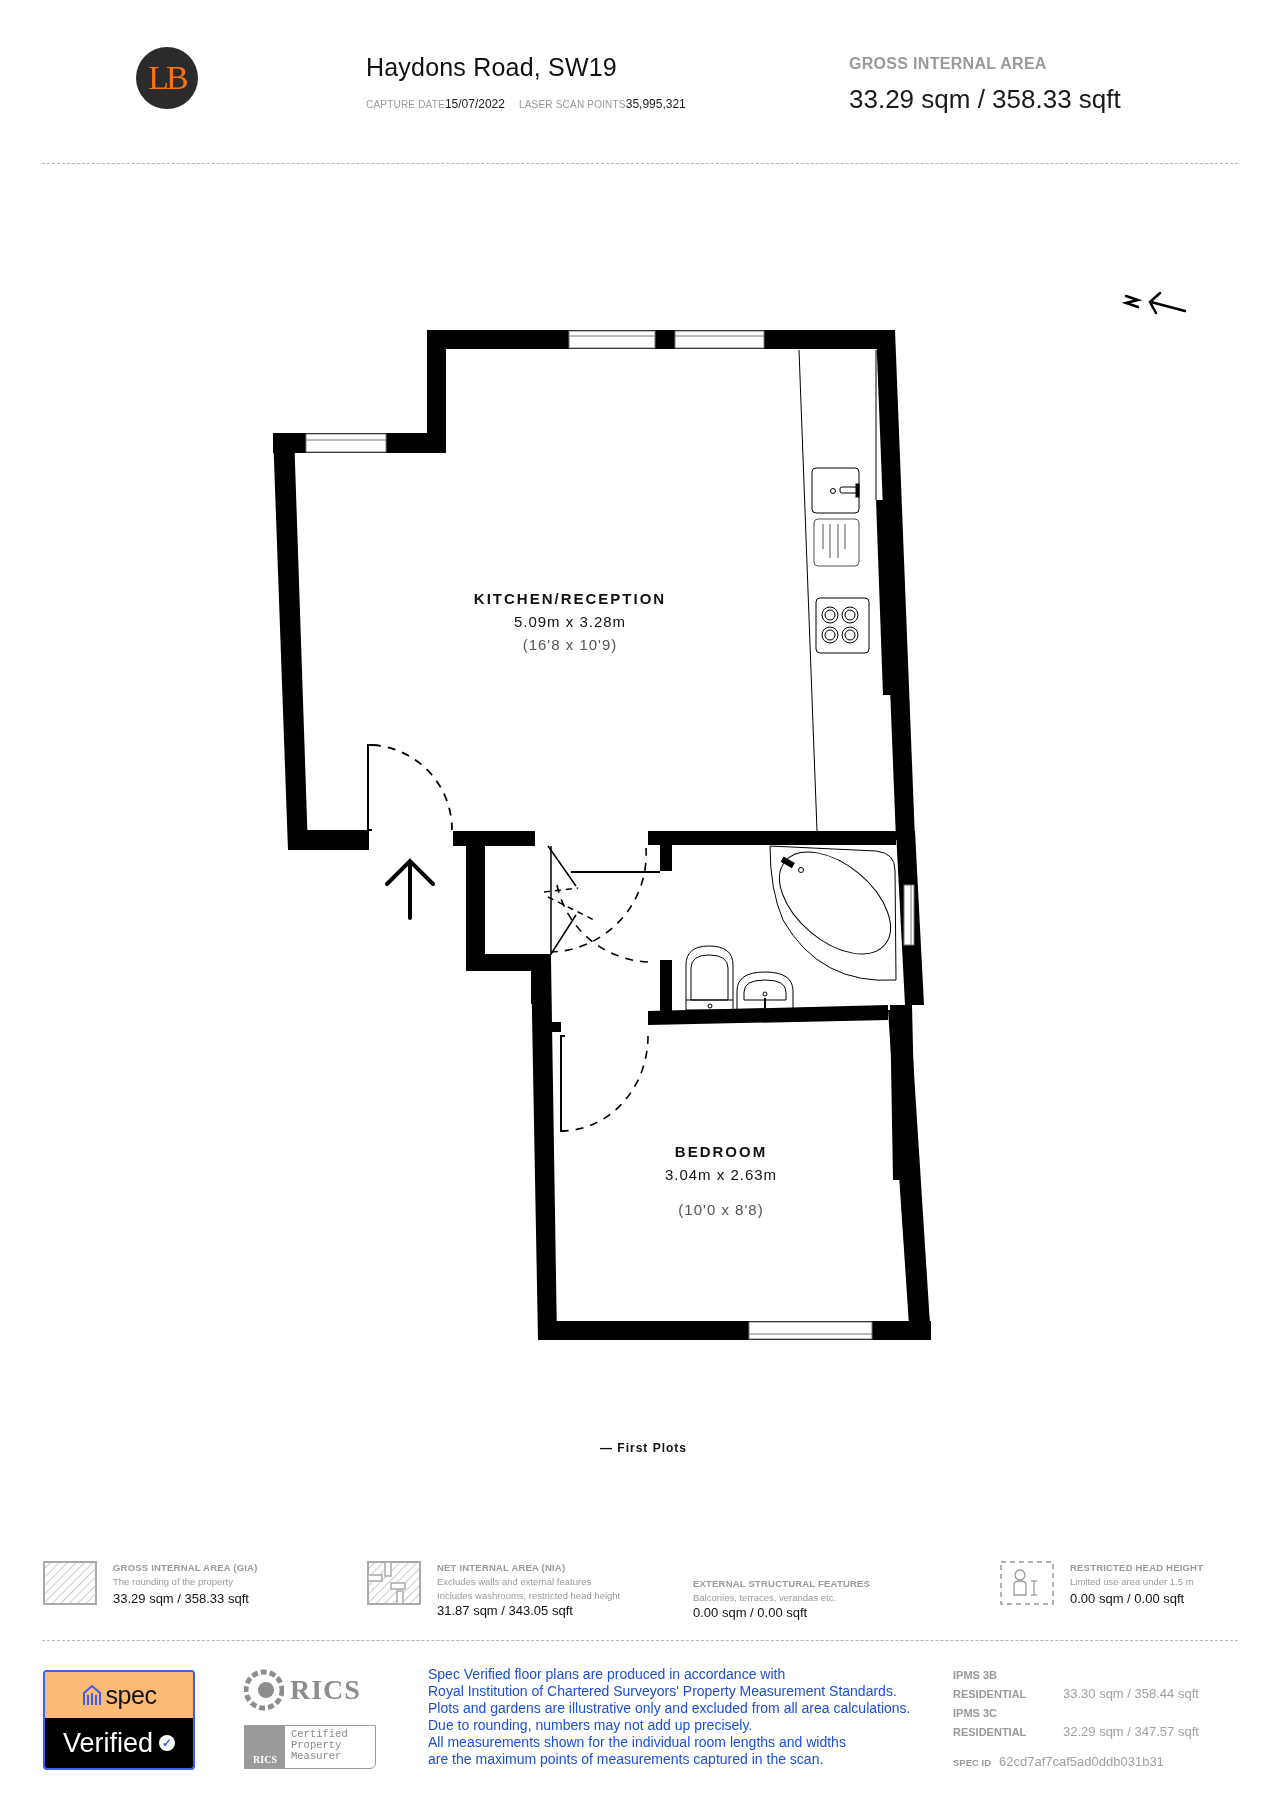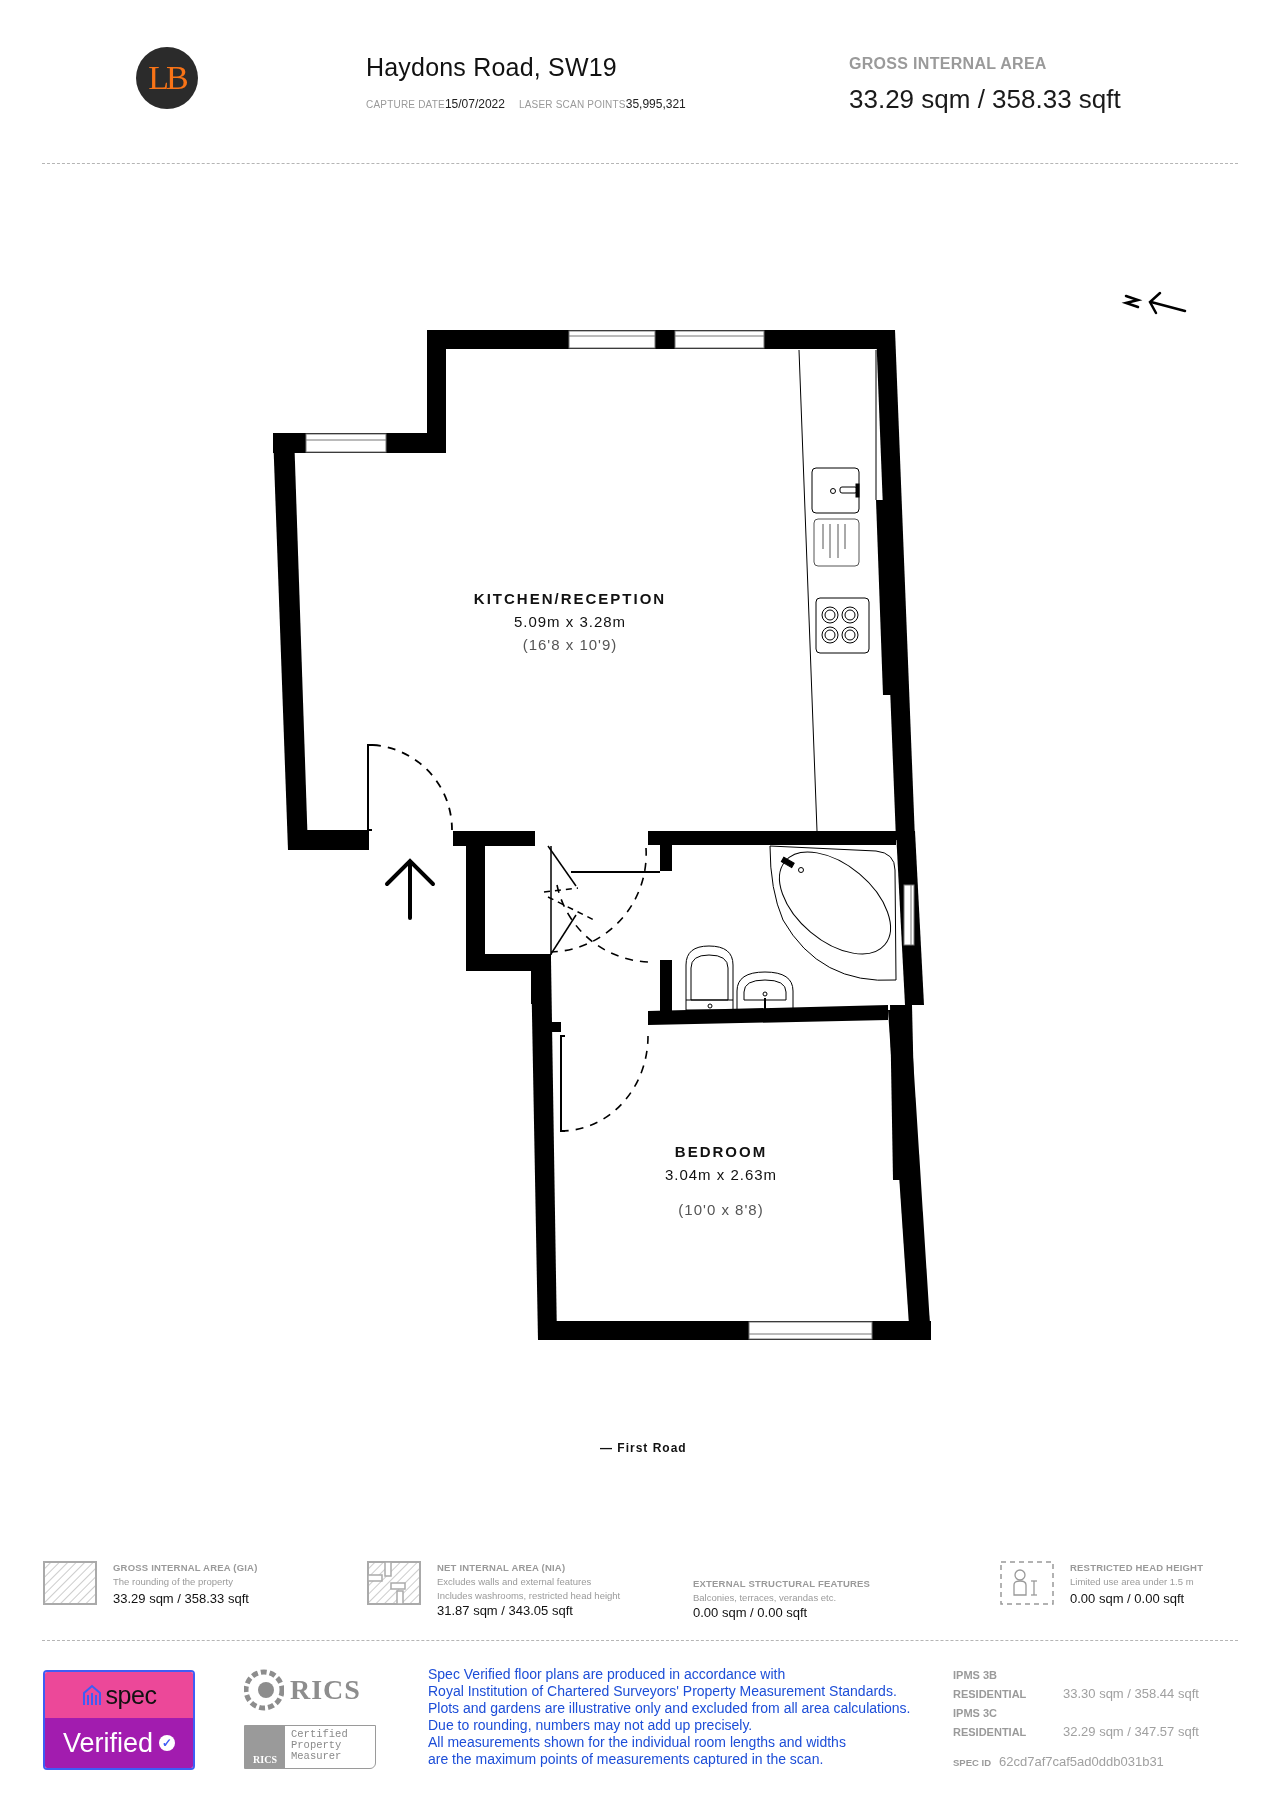--- a/index.html
+++ b/index.html
@@ -16,22 +16,22 @@
   .floor-label { left: 600px; top: 1441px; font-size: 12px; font-weight: 700; letter-spacing: 1px; color: #111; }
   .room-name { font-size: 15px; font-weight: 700; letter-spacing: 2px; text-align: center; color: #111; }
   .room-dim { font-size: 15px; letter-spacing: 1px; text-align: center; color: #111; }
   .room-imp { font-size: 15px; letter-spacing: 1px; text-align: center; color: #555; }
   .stat { display: flex; gap: 16px; }
   .stat .txt { display: flex; flex-direction: column; }
   .stat .h { font-size: 9.5px; font-weight: 700; color: #9a9a9a; letter-spacing: 0.2px; line-height: 14px; }
   .stat .d { font-size: 9.5px; color: #9a9a9a; line-height: 14px; }
   .stat .v { font-size: 13px; color: #111; margin-top: auto; line-height: 16px; }
   .spec-badge { left: 43px; top: 1670px; width: 148px; height: 96px; border: 2px solid #3e5df5; border-radius: 4px; overflow: hidden; }
-  .spec-top { height: 46px; background: #ec4899; display: flex; align-items: center; justify-content: center; gap: 4px; font-size: 25px; color: #111; letter-spacing: -0.5px; }
-  .spec-bottom { height: 50px; background: #a21caf; color: #fff; display: flex; align-items: center; justify-content: center; gap: 6px; font-size: 27px; }
+  .spec-top { height: 46px; background: #fdba74; display: flex; align-items: center; justify-content: center; gap: 4px; font-size: 25px; color: #111; letter-spacing: -0.5px; }
+  .spec-bottom { height: 50px; background: #000000; color: #fff; display: flex; align-items: center; justify-content: center; gap: 6px; font-size: 27px; }
   .check { width: 16px; height: 16px; border-radius: 50%; background: #fff; color: #3e5df5; font-size: 12px; line-height: 16px; text-align: center; font-weight: 700; }
   .rics-logo { left: 244px; top: 1668px; display: flex; align-items: center; gap: 6px; color: #8d8d8d; }
   .rics-word { font-family: "Liberation Serif", serif; font-weight: 700; font-size: 28px; letter-spacing: 1px; color: #8d8d8d; }
   .rics-cert { left: 244px; top: 1725px; width: 130px; height: 42px; display: flex; border: 1.5px solid #9a9a9a; border-radius: 0 0 6px 0; }
   .rics-cert .l { width: 40px; background: #9a9a9a; color: #fff; font-family: "Liberation Serif", serif; font-weight: 700; font-size: 10px; display: flex; align-items: flex-end; justify-content: center; padding-bottom: 3px; box-sizing: border-box; }
   .rics-cert .r { flex: 1; font-family: "Liberation Mono", monospace; font-size: 10.5px; line-height: 11px; color: #8a8a8a; padding: 3px 6px; }
   .disclaimer { left: 428px; top: 1666px; font-size: 14px; line-height: 17px; color: #1d4ed8; }
   .ipms { left: 953px; top: 1666px; font-size: 13px; line-height: 19px; color: #a0a0a0; }
   .ipms .k { font-size: 11px; font-weight: 700; color: #9a9a9a; display: inline-block; width: 110px; }
   .specid { left: 953px; top: 1754px; font-size: 13px; color: #a0a0a0; }
@@ -197,21 +197,21 @@
   <div class="room-name">KITCHEN/RECEPTION</div>
   <div class="room-dim" style="margin-top:6px;">5.09m x 3.28m</div>
   <div class="room-imp" style="margin-top:6px;">(16'8 x 10'9)</div>
 </div>
 <div class="abs" style="left:571px; top:1143px; width:300px;">
   <div class="room-name">BEDROOM</div>
   <div class="room-dim" style="margin-top:6px;">3.04m x 2.63m</div>
   <div class="room-imp" style="margin-top:18px;">(10'0 x 8'8)</div>
 </div>
 
-<div class="abs floor-label">— First Road</div>
+<div class="abs floor-label">— First Plots</div>
 
 <div class="abs stat" style="left:43px; top:1561px; height:46px;">
   <svg width="54" height="44">
     <defs>
         <pattern id="hatch" width="6" height="6" patternUnits="userSpaceOnUse" patternTransform="rotate(45)">
           <line x1="0" y1="0" x2="0" y2="6" stroke="#aaa" stroke-width="1.2"></line>
         </pattern>
       </defs>
     <rect x="1" y="1" width="52" height="42" fill="url(#hatch)" stroke="#aaa" stroke-width="2"></rect>
   </svg>

